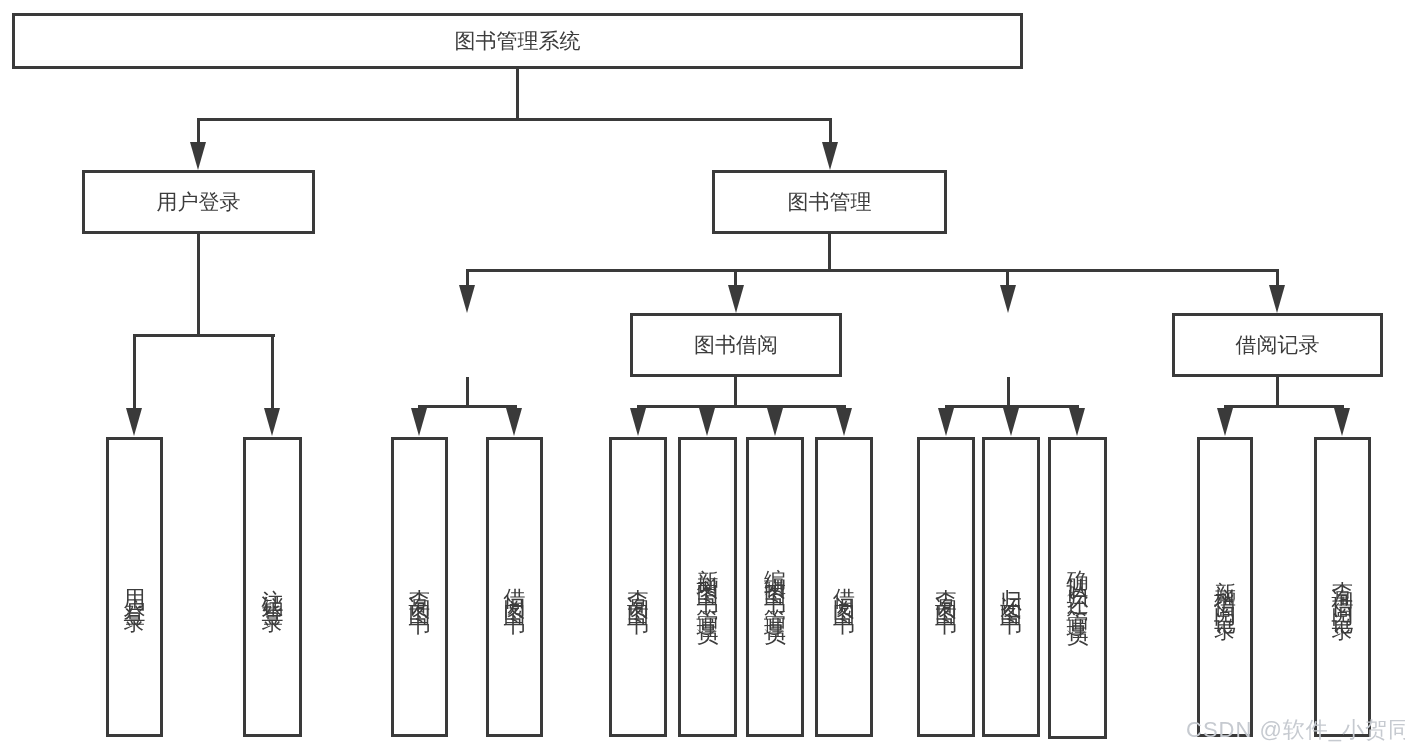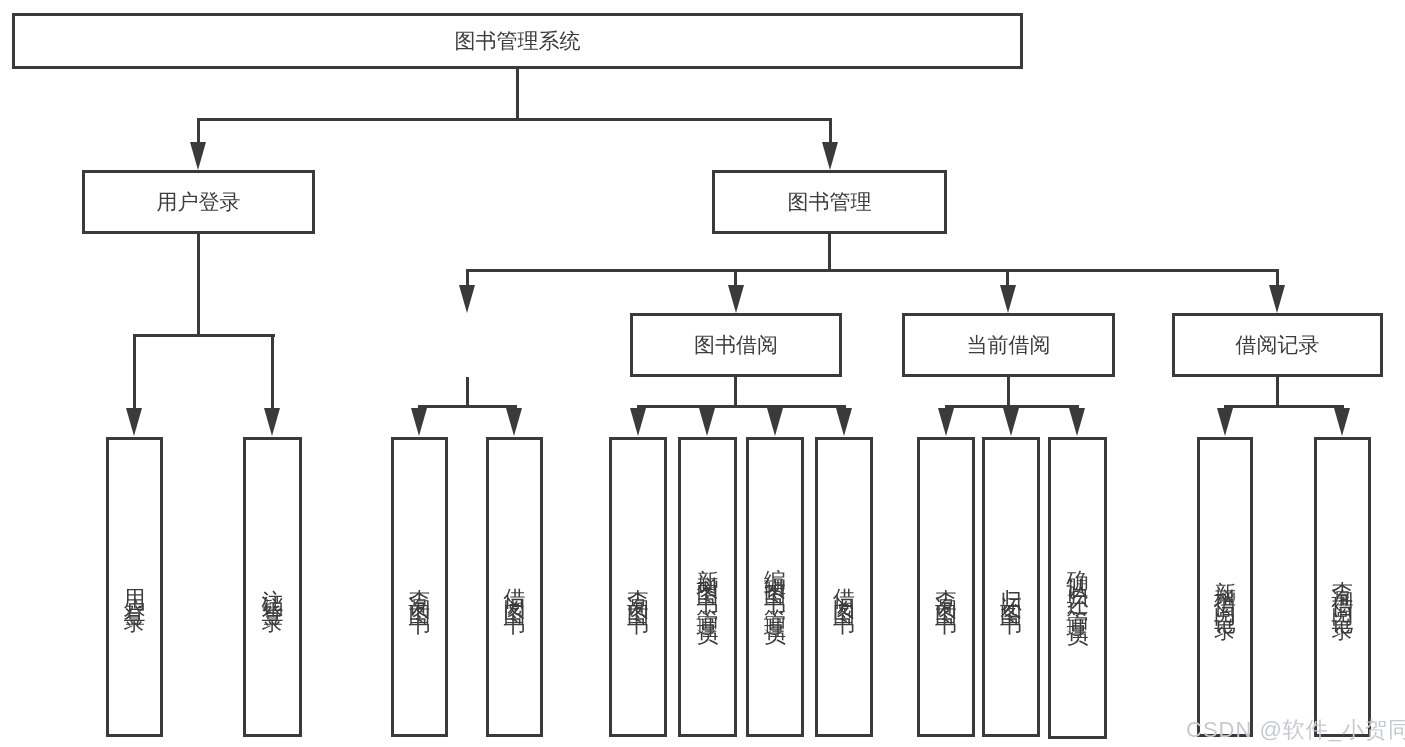--- a/index.html
+++ b/index.html
@@ -99,23 +99,20 @@
   <div class="node" style="left:82px;top:170px;width:233px;height:64px;">
     <span>用户登录</span>
   </div>
   <div class="node" style="left:712px;top:170px;width:235px;height:64px;text-align:center;">
     <span>图书管理</span>
   </div>
 
   <div class="node" style="left:630px;top:313px;width:212px;height:64px;">
     <span>图书借阅</span>
   </div>
-  <div class="node" style="left:902px;top:313px;width:213px;height:64px;">
-    <span>当前借阅</span>
-  </div>
   <div class="node" style="left:1172px;top:313px;width:211px;height:64px;">
     <span>借阅记录</span>
   </div>
 
   <div class="vnode" style="left:106px;top:437px;width:57px;height:300px;">
     <span class="vtext">用户登录</span>
   </div>
   <div class="vnode" style="left:243px;top:437px;width:59px;height:300px;">
     <span class="vtext">注销登录</span>
   </div>

